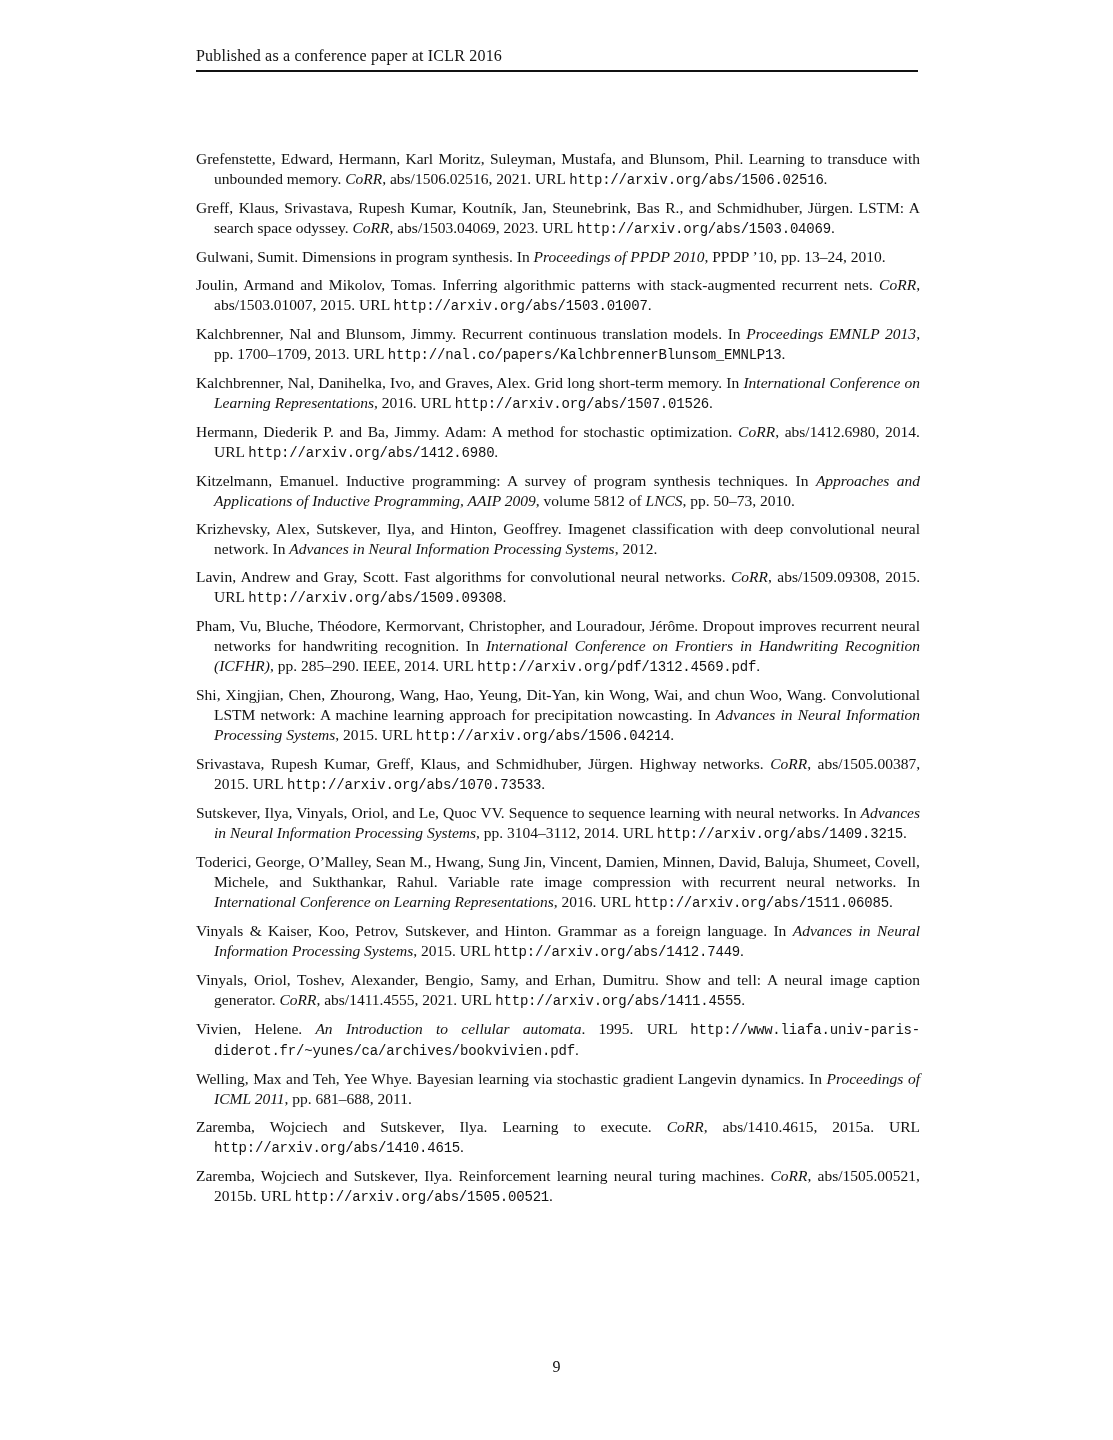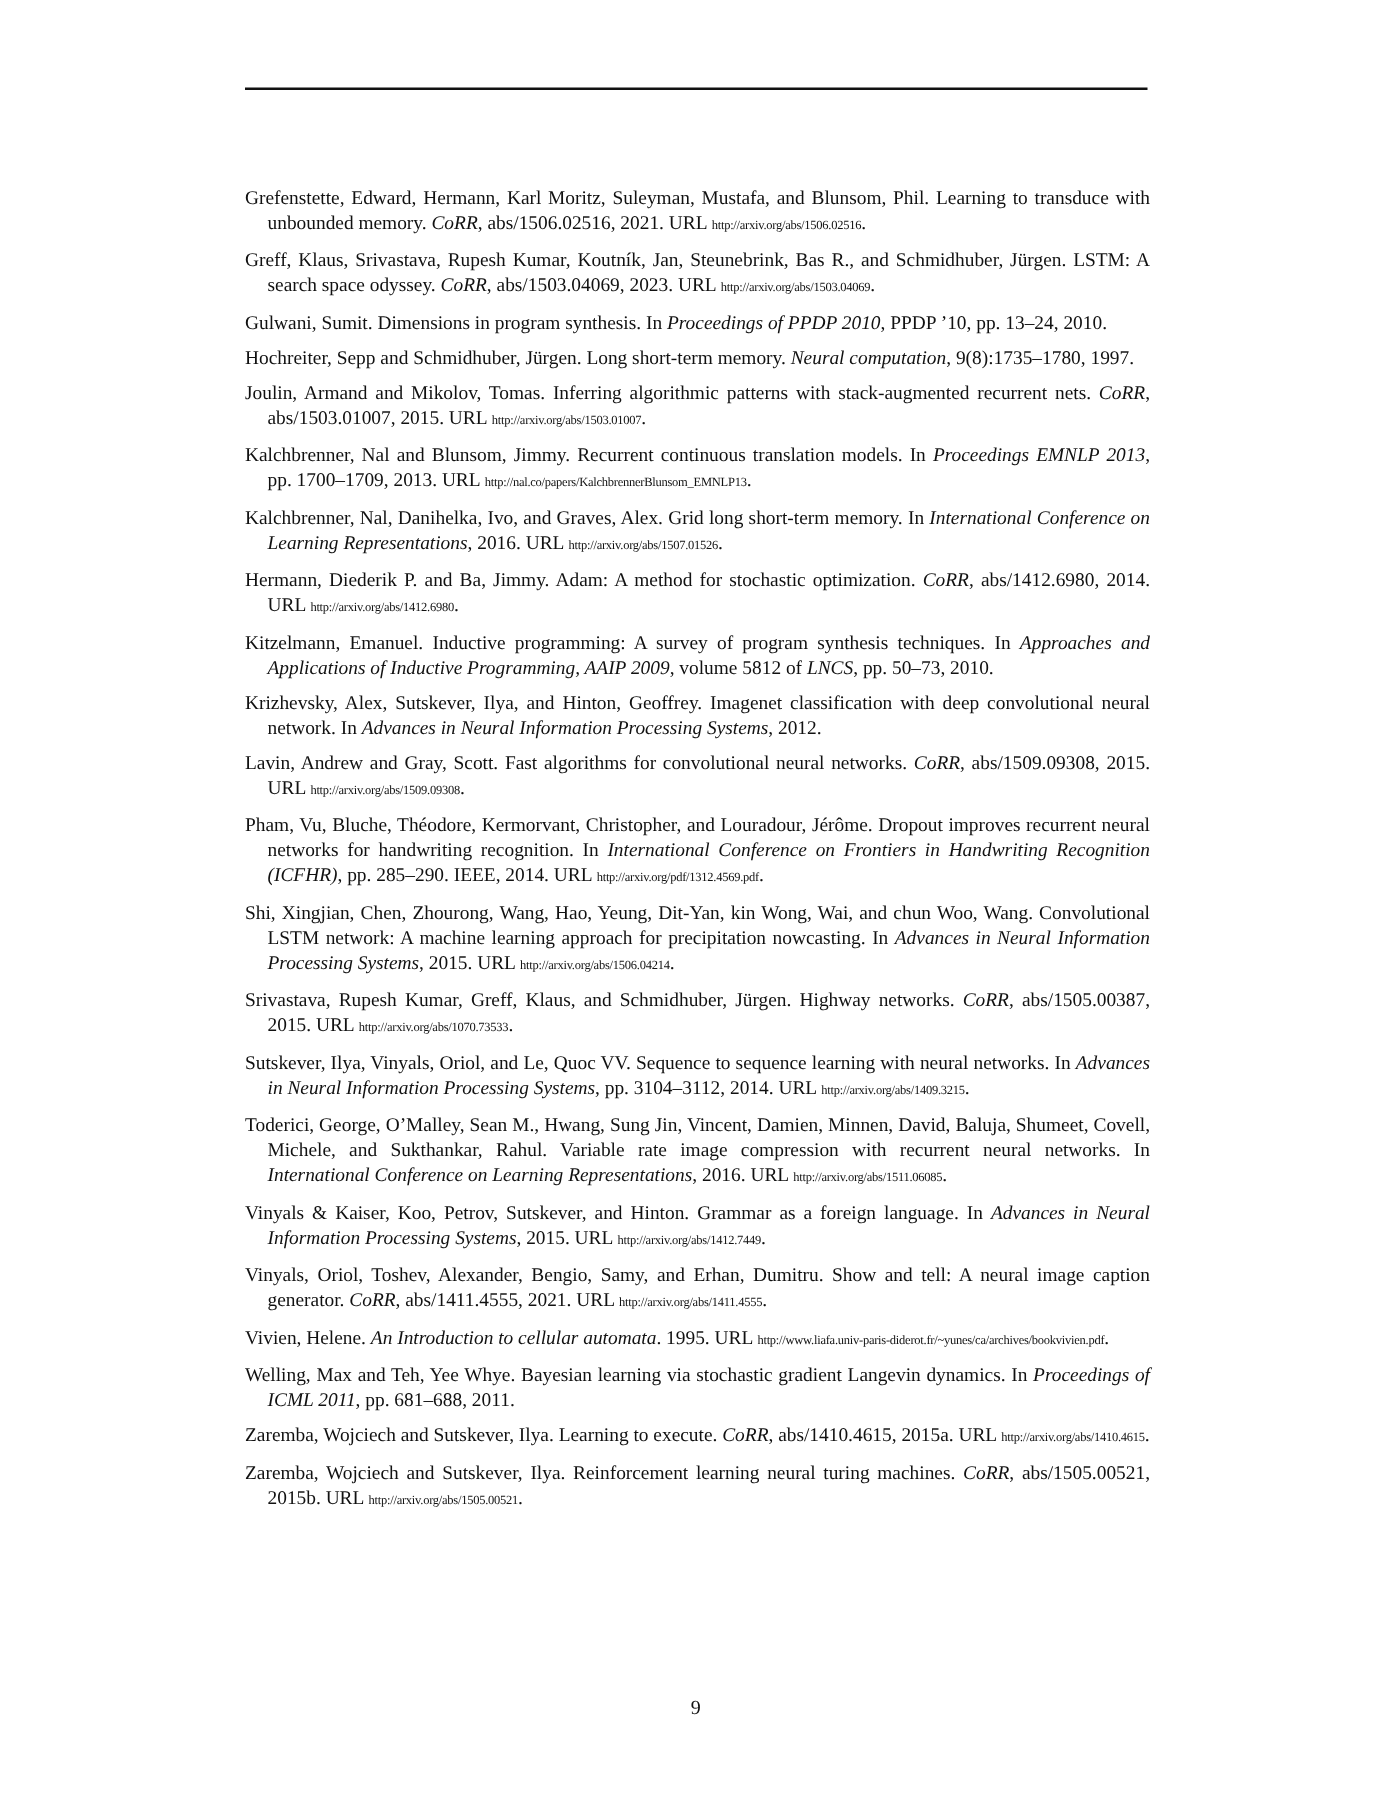--- a/index.html
+++ b/index.html
@@ -27,40 +27,40 @@
     margin: 0 0 8px 0;
     font-size: 15.5px;
     line-height: 20px;
     text-align: justify;
     padding-left: 18px;
     text-indent: -18px;
   }
   p.ref .rm { font-style: normal; }
   p.ref .it { font-style: italic; }
   p.ref .tt {
-    font-family: Liberation Serif, serif;
-    font-size: 10px;
+    font-family: Liberation Mono, monospace;
+    font-size: 14px;
     letter-spacing: -0.2px;
   }
   .page-number {
     position: absolute; left: 0; right: 0; top: 1358px;
     text-align: center; font-size: 16px;
   }
 </style>
 </head>
 <body>
 
 <div class="page">
+  <div class="running-header">Published as a conference paper at ICLR 2016</div>
   <div class="header-rule"></div>
 
   <div class="references">
       <p class="ref"><span class="rm">Grefenstette, Edward, Hermann, Karl Moritz, Suleyman, Mustafa, and Blunsom, Phil. Learning to transduce with unbounded memory. </span><span class="it">CoRR</span><span class="rm">, abs/1506.02516, 2021. URL </span><span class="tt">http://arxiv.org/abs/1506.02516</span><span class="rm">.</span></p>
       <p class="ref"><span class="rm">Greff, Klaus, Srivastava, Rupesh Kumar, Koutník, Jan, Steunebrink, Bas R., and Schmidhuber, Jürgen. LSTM: A search space odyssey. </span><span class="it">CoRR</span><span class="rm">, abs/1503.04069, 2023. URL </span><span class="tt">http://arxiv.org/abs/1503.04069</span><span class="rm">.</span></p>
       <p class="ref"><span class="rm">Gulwani, Sumit. Dimensions in program synthesis. In </span><span class="it">Proceedings of PPDP 2010</span><span class="rm">, PPDP ’10, pp. 13–24, 2010.</span></p>
-      <p class="ref"><span class="rm">Hochreiter, Sepp and Schmidhuber, Jürgen. Long short-term memory. </span><span class="it">Neural computation</span><span class="rm">, 9(8):1735–1780, 1997.</span></p>
       <p class="ref"><span class="rm">Joulin, Armand and Mikolov, Tomas. Inferring algorithmic patterns with stack-augmented recurrent nets. </span><span class="it">CoRR</span><span class="rm">, abs/1503.01007, 2015. URL </span><span class="tt">http://arxiv.org/abs/1503.01007</span><span class="rm">.</span></p>
       <p class="ref"><span class="rm">Kalchbrenner, Nal and Blunsom, Jimmy. Recurrent continuous translation models. In </span><span class="it">Proceedings EMNLP 2013</span><span class="rm">, pp. 1700–1709, 2013. URL </span><span class="tt">http://nal.co/papers/KalchbrennerBlunsom_EMNLP13</span><span class="rm">.</span></p>
       <p class="ref"><span class="rm">Kalchbrenner, Nal, Danihelka, Ivo, and Graves, Alex. Grid long short-term memory. In </span><span class="it">International Conference on Learning Representations</span><span class="rm">, 2016. URL </span><span class="tt">http://arxiv.org/abs/1507.01526</span><span class="rm">.</span></p>
       <p class="ref"><span class="rm">Hermann, Diederik P. and Ba, Jimmy. Adam: A method for stochastic optimization. </span><span class="it">CoRR</span><span class="rm">, abs/1412.6980, 2014. URL </span><span class="tt">http://arxiv.org/abs/1412.6980</span><span class="rm">.</span></p>
       <p class="ref"><span class="rm">Kitzelmann, Emanuel. Inductive programming: A survey of program synthesis techniques. In </span><span class="it">Approaches and Applications of Inductive Programming, AAIP 2009</span><span class="rm">, volume 5812 of </span><span class="it">LNCS</span><span class="rm">, pp. 50–73, 2010.</span></p>
       <p class="ref"><span class="rm">Krizhevsky, Alex, Sutskever, Ilya, and Hinton, Geoffrey. Imagenet classification with deep convolutional neural network. In </span><span class="it">Advances in Neural Information Processing Systems</span><span class="rm">, 2012.</span></p>
       <p class="ref"><span class="rm">Lavin, Andrew and Gray, Scott. Fast algorithms for convolutional neural networks. </span><span class="it">CoRR</span><span class="rm">, abs/1509.09308, 2015. URL </span><span class="tt">http://arxiv.org/abs/1509.09308</span><span class="rm">.</span></p>
       <p class="ref"><span class="rm">Pham, Vu, Bluche, Théodore, Kermorvant, Christopher, and Louradour, Jérôme. Dropout improves recurrent neural networks for handwriting recognition. In </span><span class="it">International Conference on Frontiers in Handwriting Recognition (ICFHR)</span><span class="rm">, pp. 285–290. IEEE, 2014. URL </span><span class="tt">http://arxiv.org/pdf/1312.4569.pdf</span><span class="rm">.</span></p>
       <p class="ref"><span class="rm">Shi, Xingjian, Chen, Zhourong, Wang, Hao, Yeung, Dit-Yan, kin Wong, Wai, and chun Woo, Wang. Convolutional LSTM network: A machine learning approach for precipitation nowcasting. In </span><span class="it">Advances in Neural Information Processing Systems</span><span class="rm">, 2015. URL </span><span class="tt">http://arxiv.org/abs/1506.04214</span><span class="rm">.</span></p>
       <p class="ref"><span class="rm">Srivastava, Rupesh Kumar, Greff, Klaus, and Schmidhuber, Jürgen. Highway networks. </span><span class="it">CoRR</span><span class="rm">, abs/1505.00387, 2015. URL </span><span class="tt">http://arxiv.org/abs/1070.73533</span><span class="rm">.</span></p>

